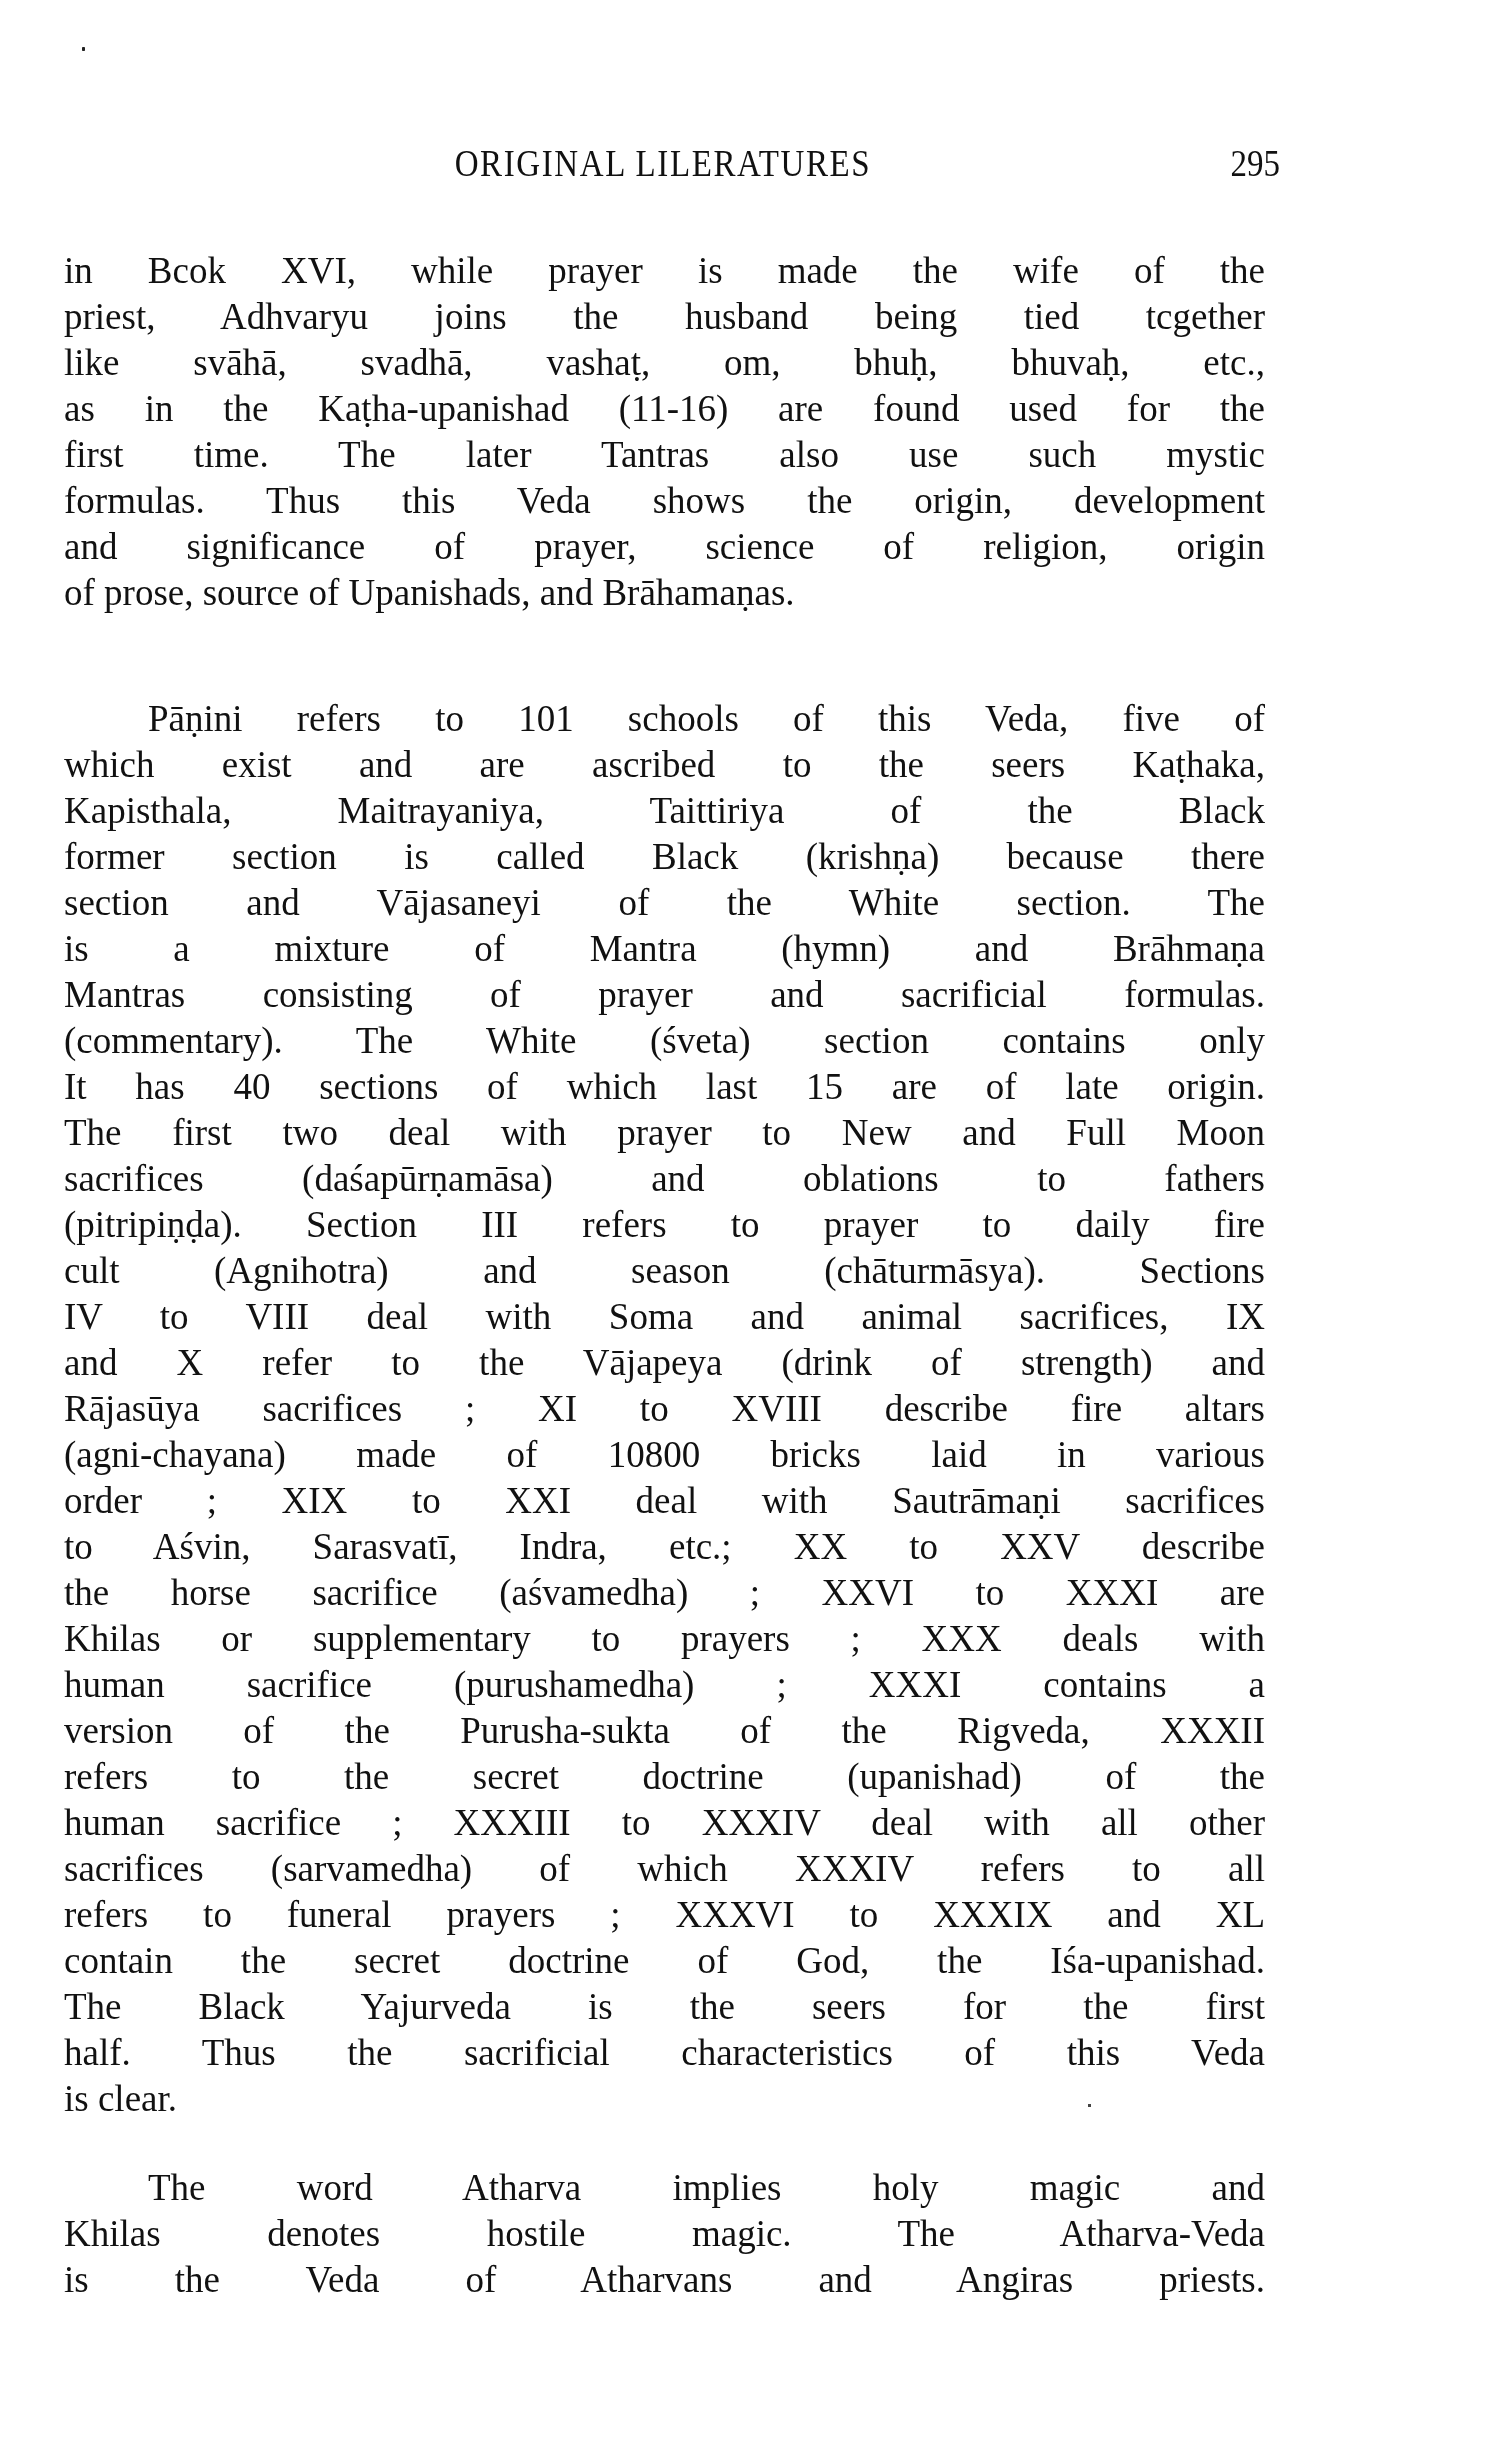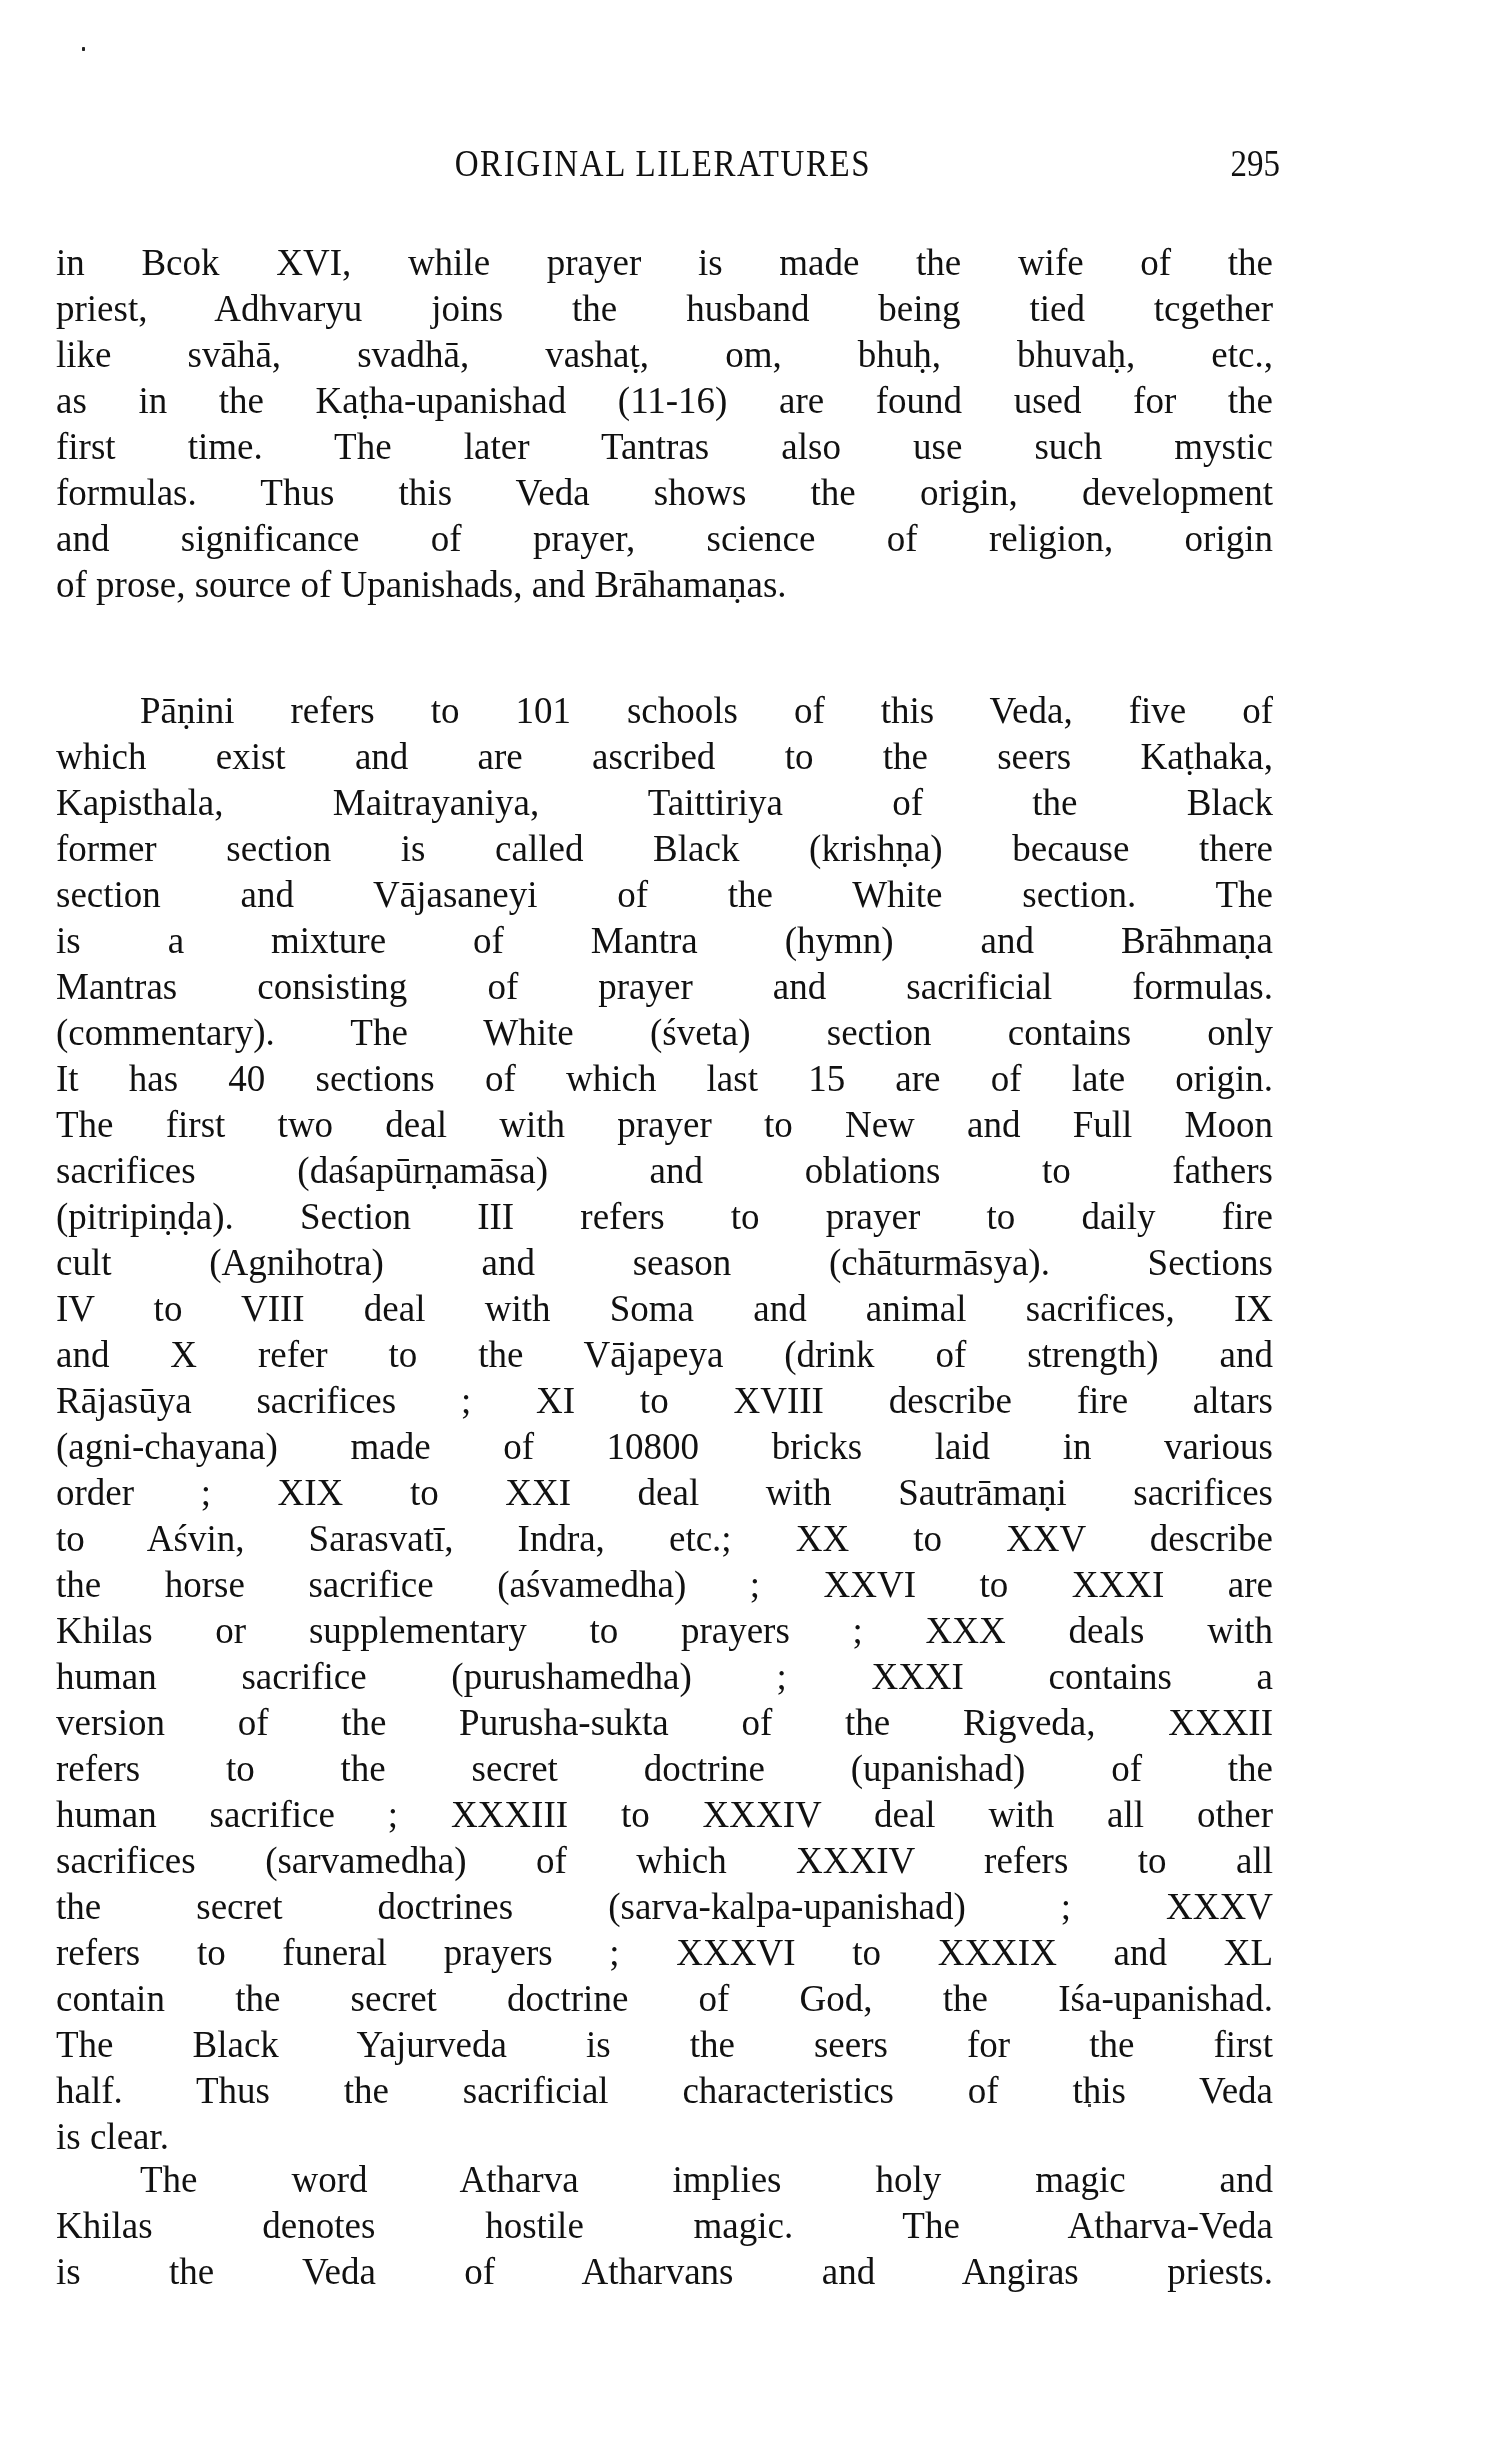--- a/index.html
+++ b/index.html
@@ -6,21 +6,21 @@
   body { width: 1501px; height: 2462px; position: relative; overflow: hidden;
          font-family: "Liberation Serif", "DejaVu Serif", serif; color: #111; }
   .speck { position: absolute; left: 82px; top: 47px; width: 3.3px; height: 4.1px; background: #222; border-radius: 0.8px; }
   .speck2 { position: absolute; left: 1088px; top: 2104px; width: 2.5px; height: 3.3px; background: #444; }
   .running-head { position: absolute; top: 140px; left: 0; width: 1501px; height: 41px; }
   .running-title { position: absolute; left: 392px; top: 0; width: 542px; font-size: 33px; letter-spacing: 1.6px;
                    text-align: center; line-height: 41px; transform: scaleY(1.15); transform-origin: top; }
   .page-number { position: absolute; left: 1194px; top: 0; width: 86px; text-align: right; font-size: 33px;
                  line-height: 41px; transform: scaleY(1.15); transform-origin: top; }
   .body-text { position: absolute; left: 48px; width: 1233px; }
-  .para { margin: 8px; font-size: 37px; line-height: 46px; text-align: justify; text-align-last: auto; }
+  .para { margin: 16px; font-size: 37px; line-height: 46px; text-align: justify; text-align-last: auto; }
   .para .line { display: block; text-align: justify; text-align-last: justify; white-space: nowrap;
                 overflow: hidden; height: 46px; }
   .para .line.last { text-align-last: left; }
   .para .line.indent { padding-left: 84px; }
   #p1 { top: 232px; }
   #p2 { top: 680px; }
   #p3 { top: 2149px; }
 </style>
 </head>
 <body>
@@ -67,21 +67,20 @@
     <span class="line">(agni-chayana) made of 10800 bricks laid in various</span>
     <span class="line">order ; XIX to XXI deal with Sautrāmaṇi sacrifices</span>
     <span class="line">to Aśvin, Sarasvatī, Indra, etc.; XX to XXV describe</span>
     <span class="line">the horse sacrifice (aśvamedha) ; XXVI to XXXI are</span>
     <span class="line">Khilas or supplementary to prayers ; XXX deals with</span>
     <span class="line">human sacrifice (purushamedha) ; XXXI contains a</span>
     <span class="line">version of the Purusha-sukta of the Rigveda, XXXII</span>
     <span class="line">refers to the secret doctrine (upanishad) of the</span>
     <span class="line">human sacrifice ; XXXIII to XXXIV deal with all other</span>
     <span class="line">sacrifices (sarvamedha) of which XXXIV refers to all</span>
-    <span class="line">the secret doctrines (sarva-kalpa-upanishad) ; XXXV</span>
     <span class="line">refers to funeral prayers ; XXXVI to XXXIX and XL</span>
     <span class="line">contain the secret doctrine of God, the Iśa-upanishad.</span>
     <span class="line">The Black Yajurveda is the seers for the first</span>
     <span class="line">half. Thus the sacrificial characteristics of this Veda</span>
     <span class="line last">is clear.</span>
   </p>
 </div>
 
 <div class="body-text" id="p3">
   <p class="para">

